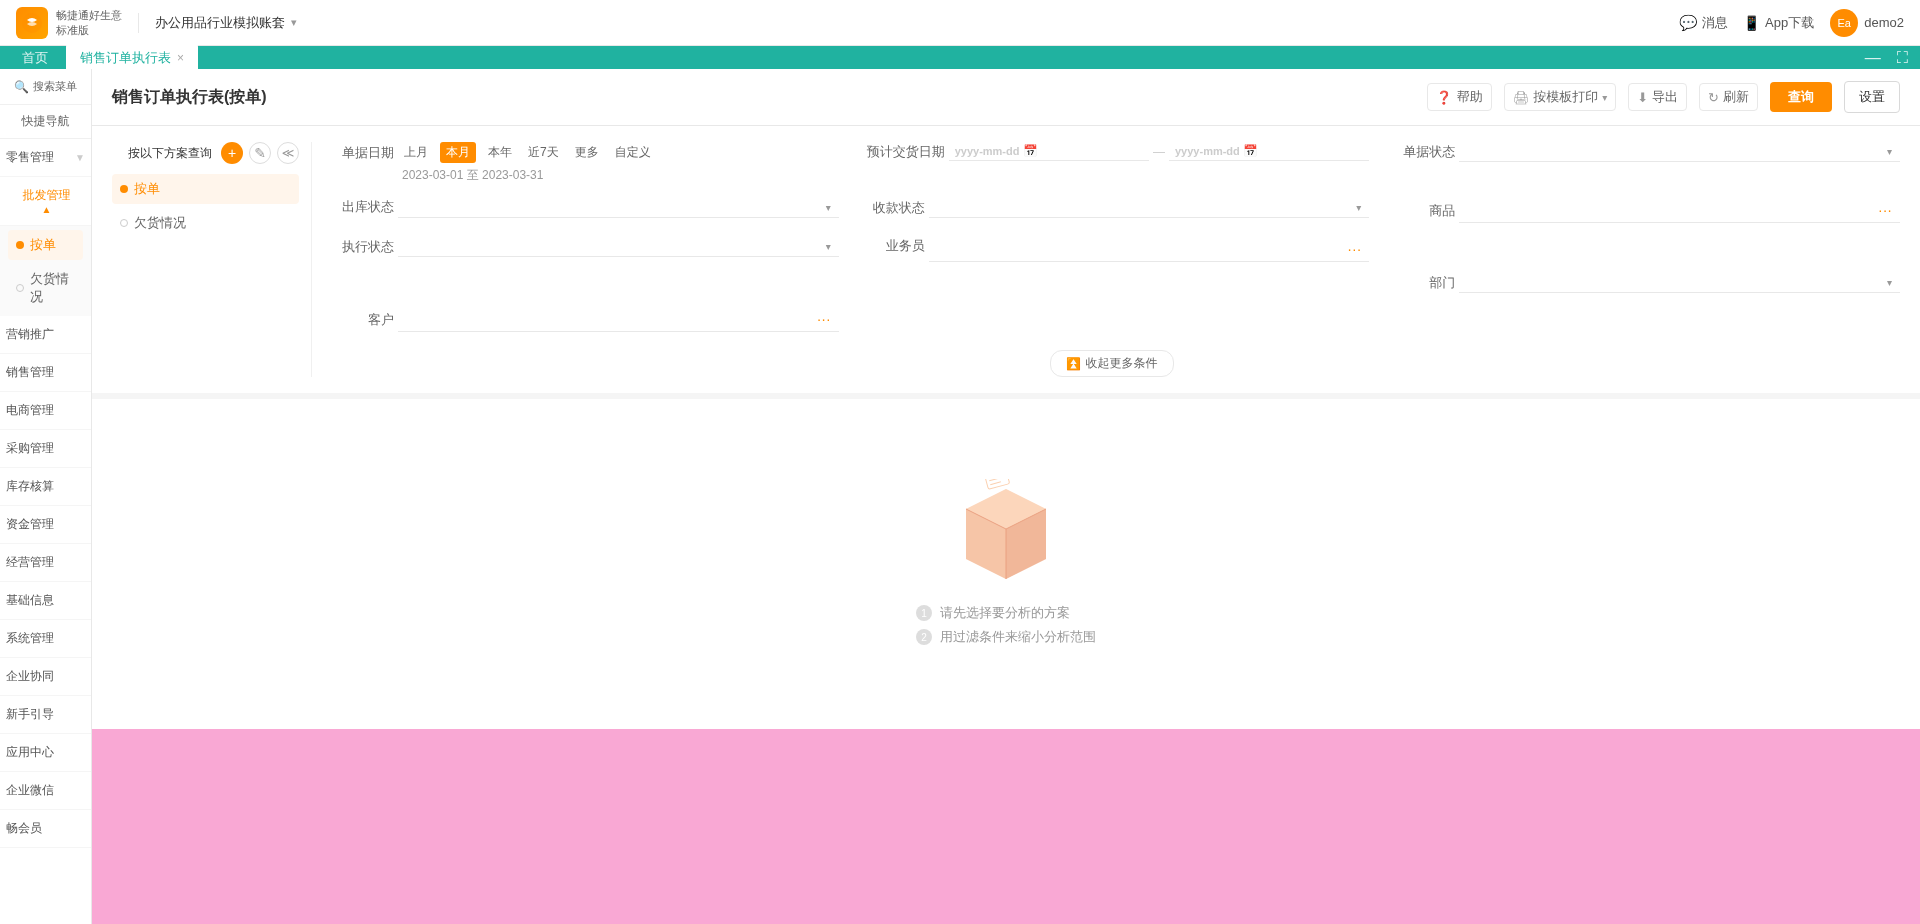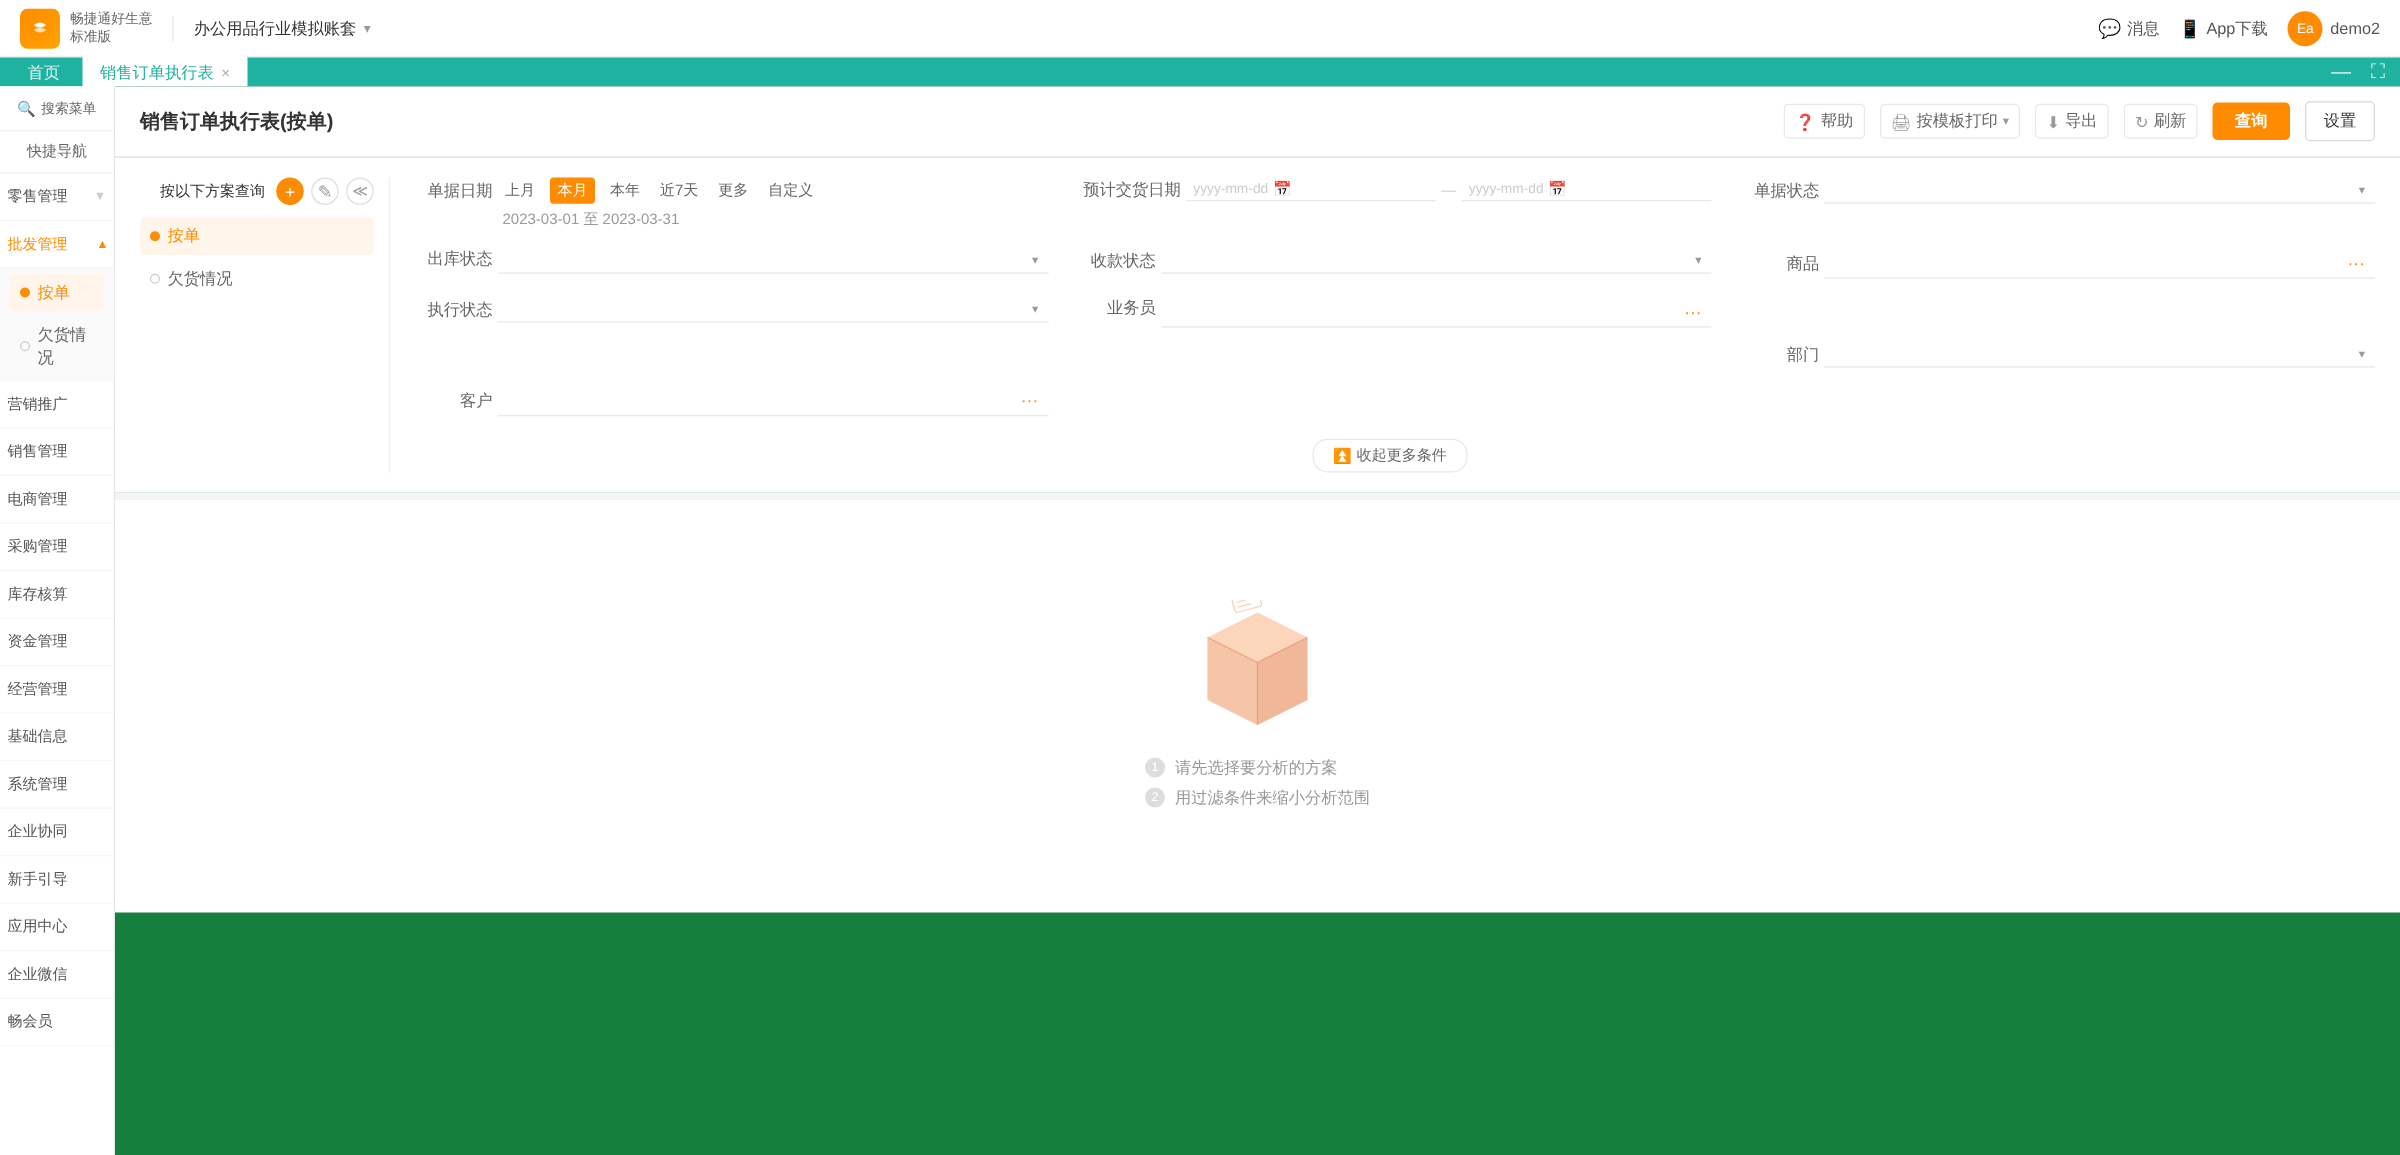--- a/index.html
+++ b/index.html
@@ -162,30 +162,31 @@
       display: flex;
       align-items: center;
       justify-content: space-between;
       border-bottom: 1px solid #f5f5f5;
     }
     .sidebar-item.active {
       color: #ff8c00;
     }
     .sidebar-item.has-arrow {
       padding-right: 4px;
+      flex-direction: column;
     }
     .sidebar-submenu {
       background: #fafafa;
     }
 
     
     .content-area {
       flex: 1;
       overflow: auto;
-      background: #15803d;
+      background: #f9a8d4;
     }
 
     
     .page-header {
       background: #fff;
       padding: 12px 20px;
       display: flex;
       align-items: center;
       justify-content: space-between;
       border-bottom: 1px solid #e8e8e8;
@@ -355,20 +356,21 @@
       padding: 2px 6px;
     }
     .date-input-wrap {
       display: flex;
       align-items: center;
       gap: 4px;
       border-bottom: 1px solid #e8e8e8;
       padding: 2px 6px;
       font-size: 12px;
       color: #bbb;
+      font-weight: bold;
     }
     .collapse-btn {
       font-size: 12px;
       color: #666;
       cursor: pointer;
       display: inline-flex;
       align-items: center;
       gap: 4px;
       padding: 4px 16px;
       border: 1px solid #e8e8e8;

